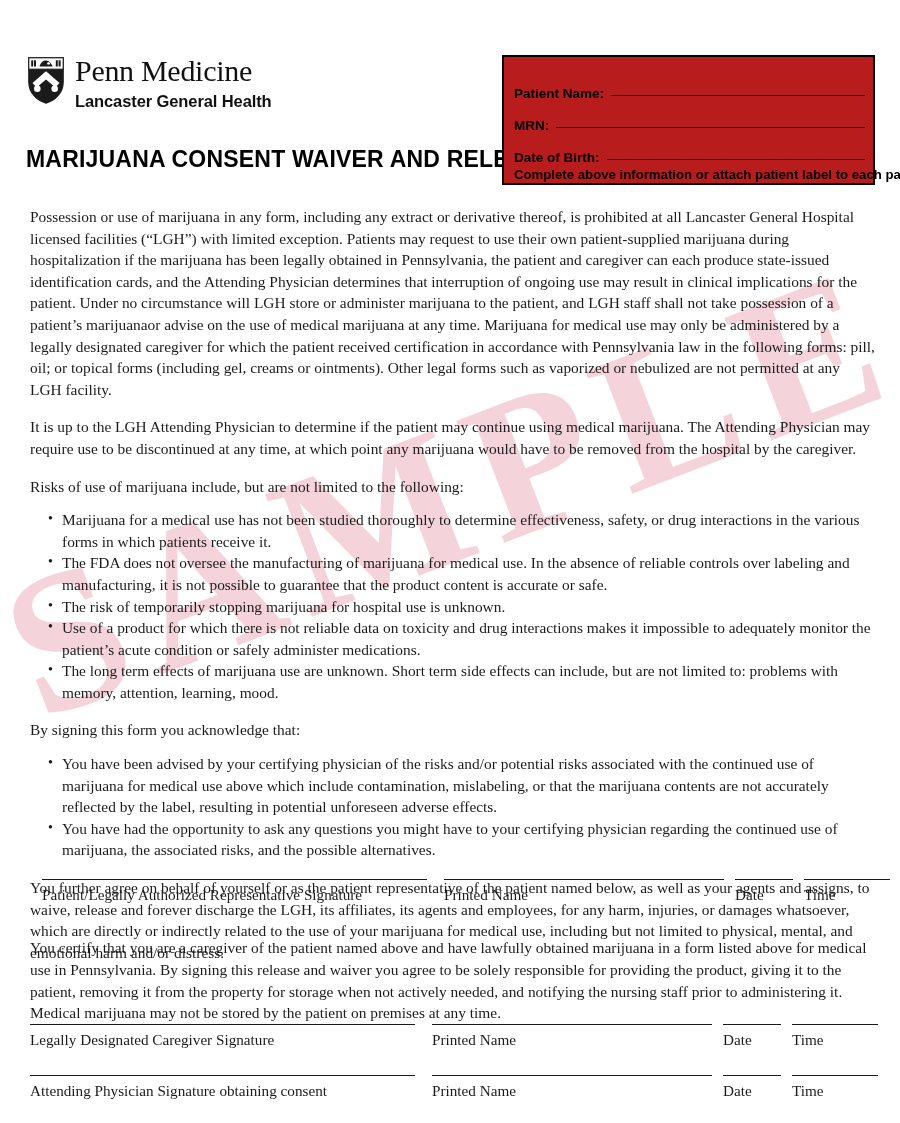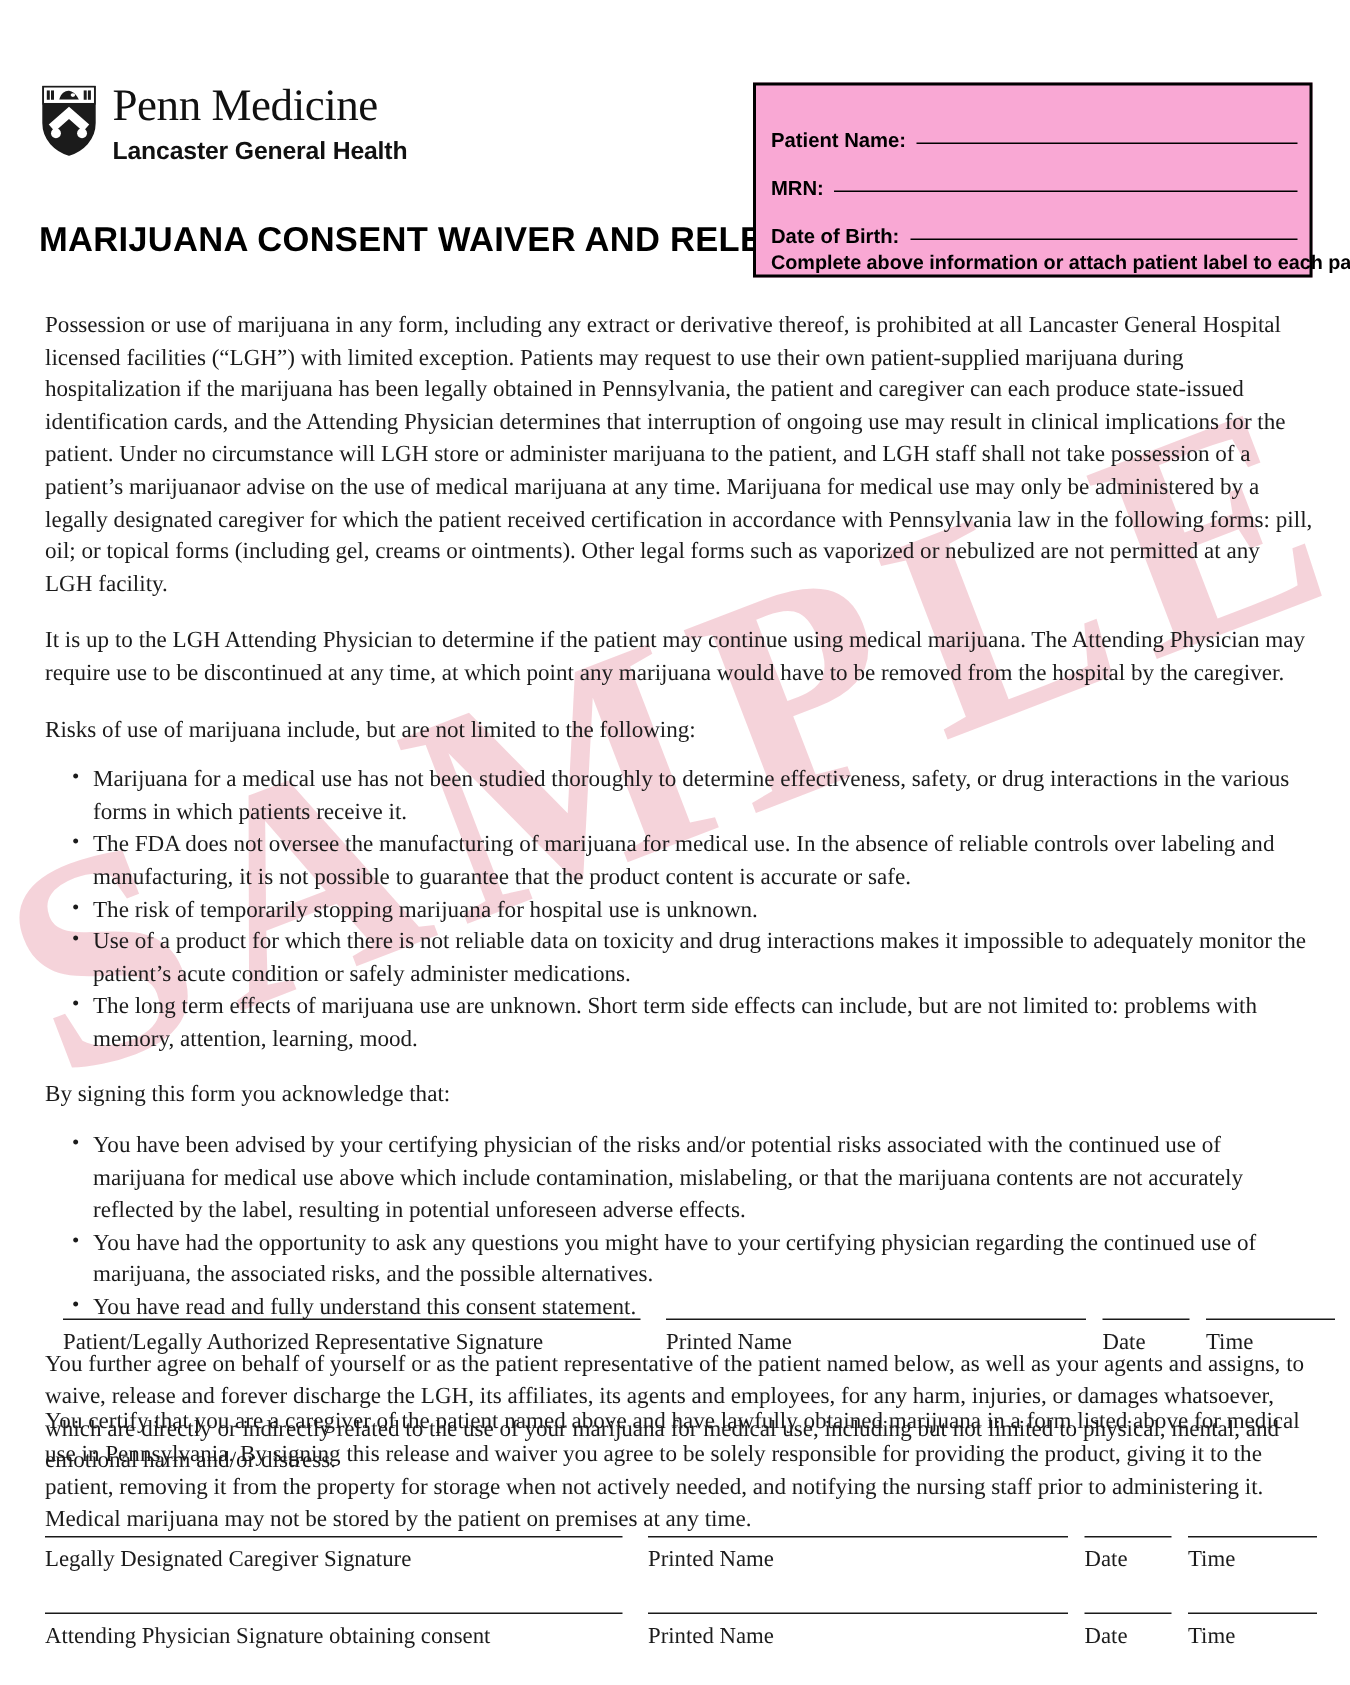--- a/index.html
+++ b/index.html
@@ -96,21 +96,21 @@
 
   
   #patient-box {
     position: absolute;
     left: 502px;
     top: 55px;
     width: 373px;
     height: 130px;
     border: 2px solid #000;
     box-sizing: border-box;
-    background: #f9a8d4;
+    background: #b91c1c;
     font-family: "Liberation Sans", sans-serif;
     z-index: 11;
   }
   .pb-row {
     position: absolute;
     left: 10px;
     right: 8px;
     display: flex;
     align-items: baseline;
     font-size: 13.5px;
@@ -297,21 +297,20 @@
       <li>The FDA does not oversee the manufacturing of marijuana for medical use.  In the absence of reliable controls over labeling and manufacturing, it is not possible to guarantee that the product content is accurate or safe.</li>
       <li>The risk of temporarily stopping marijuana for hospital use is unknown.</li>
       <li>Use of a product for which there is not reliable data on toxicity and drug interactions makes it impossible to adequately monitor the patient’s acute condition or safely administer medications.</li>
       <li>The long term effects of marijuana use are unknown. Short term side effects can include, but are not limited to: problems with memory, attention, learning, mood.</li>
     </ul>
 
     <p class="para tight">By signing this form you acknowledge that:</p>
     <ul class="bullets">
       <li>You have been advised by your certifying physician of the risks and/or potential risks associated with the continued use of marijuana for medical use above which include contamination, mislabeling, or that the marijuana contents are not accurately reflected by the label, resulting in potential unforeseen adverse effects.</li>
       <li>You have had the opportunity to ask any questions you might have to your certifying physician regarding the continued use of marijuana, the associated risks, and the possible alternatives.</li>
-      <li>You have read and fully understand this consent statement.</li>
     </ul>
 
     <p class="para">You further agree on behalf of yourself or as the patient representative of the patient named below, as well as your agents and assigns, to waive, release and forever discharge the LGH, its affiliates, its agents and employees, for any harm, injuries, or damages whatsoever, which are directly or indirectly related to the use of your marijuana for medical use, including but not limited to physical, mental, and emotional harm and/or distress.</p>
   </div>
 
   <div class="sig-block" id="sig-1">
     <div class="sig-lines">
       <span class="sig-rule col-sig"></span>
       <span class="sig-rule col-name"></span>
       <span class="sig-rule col-date"></span>

